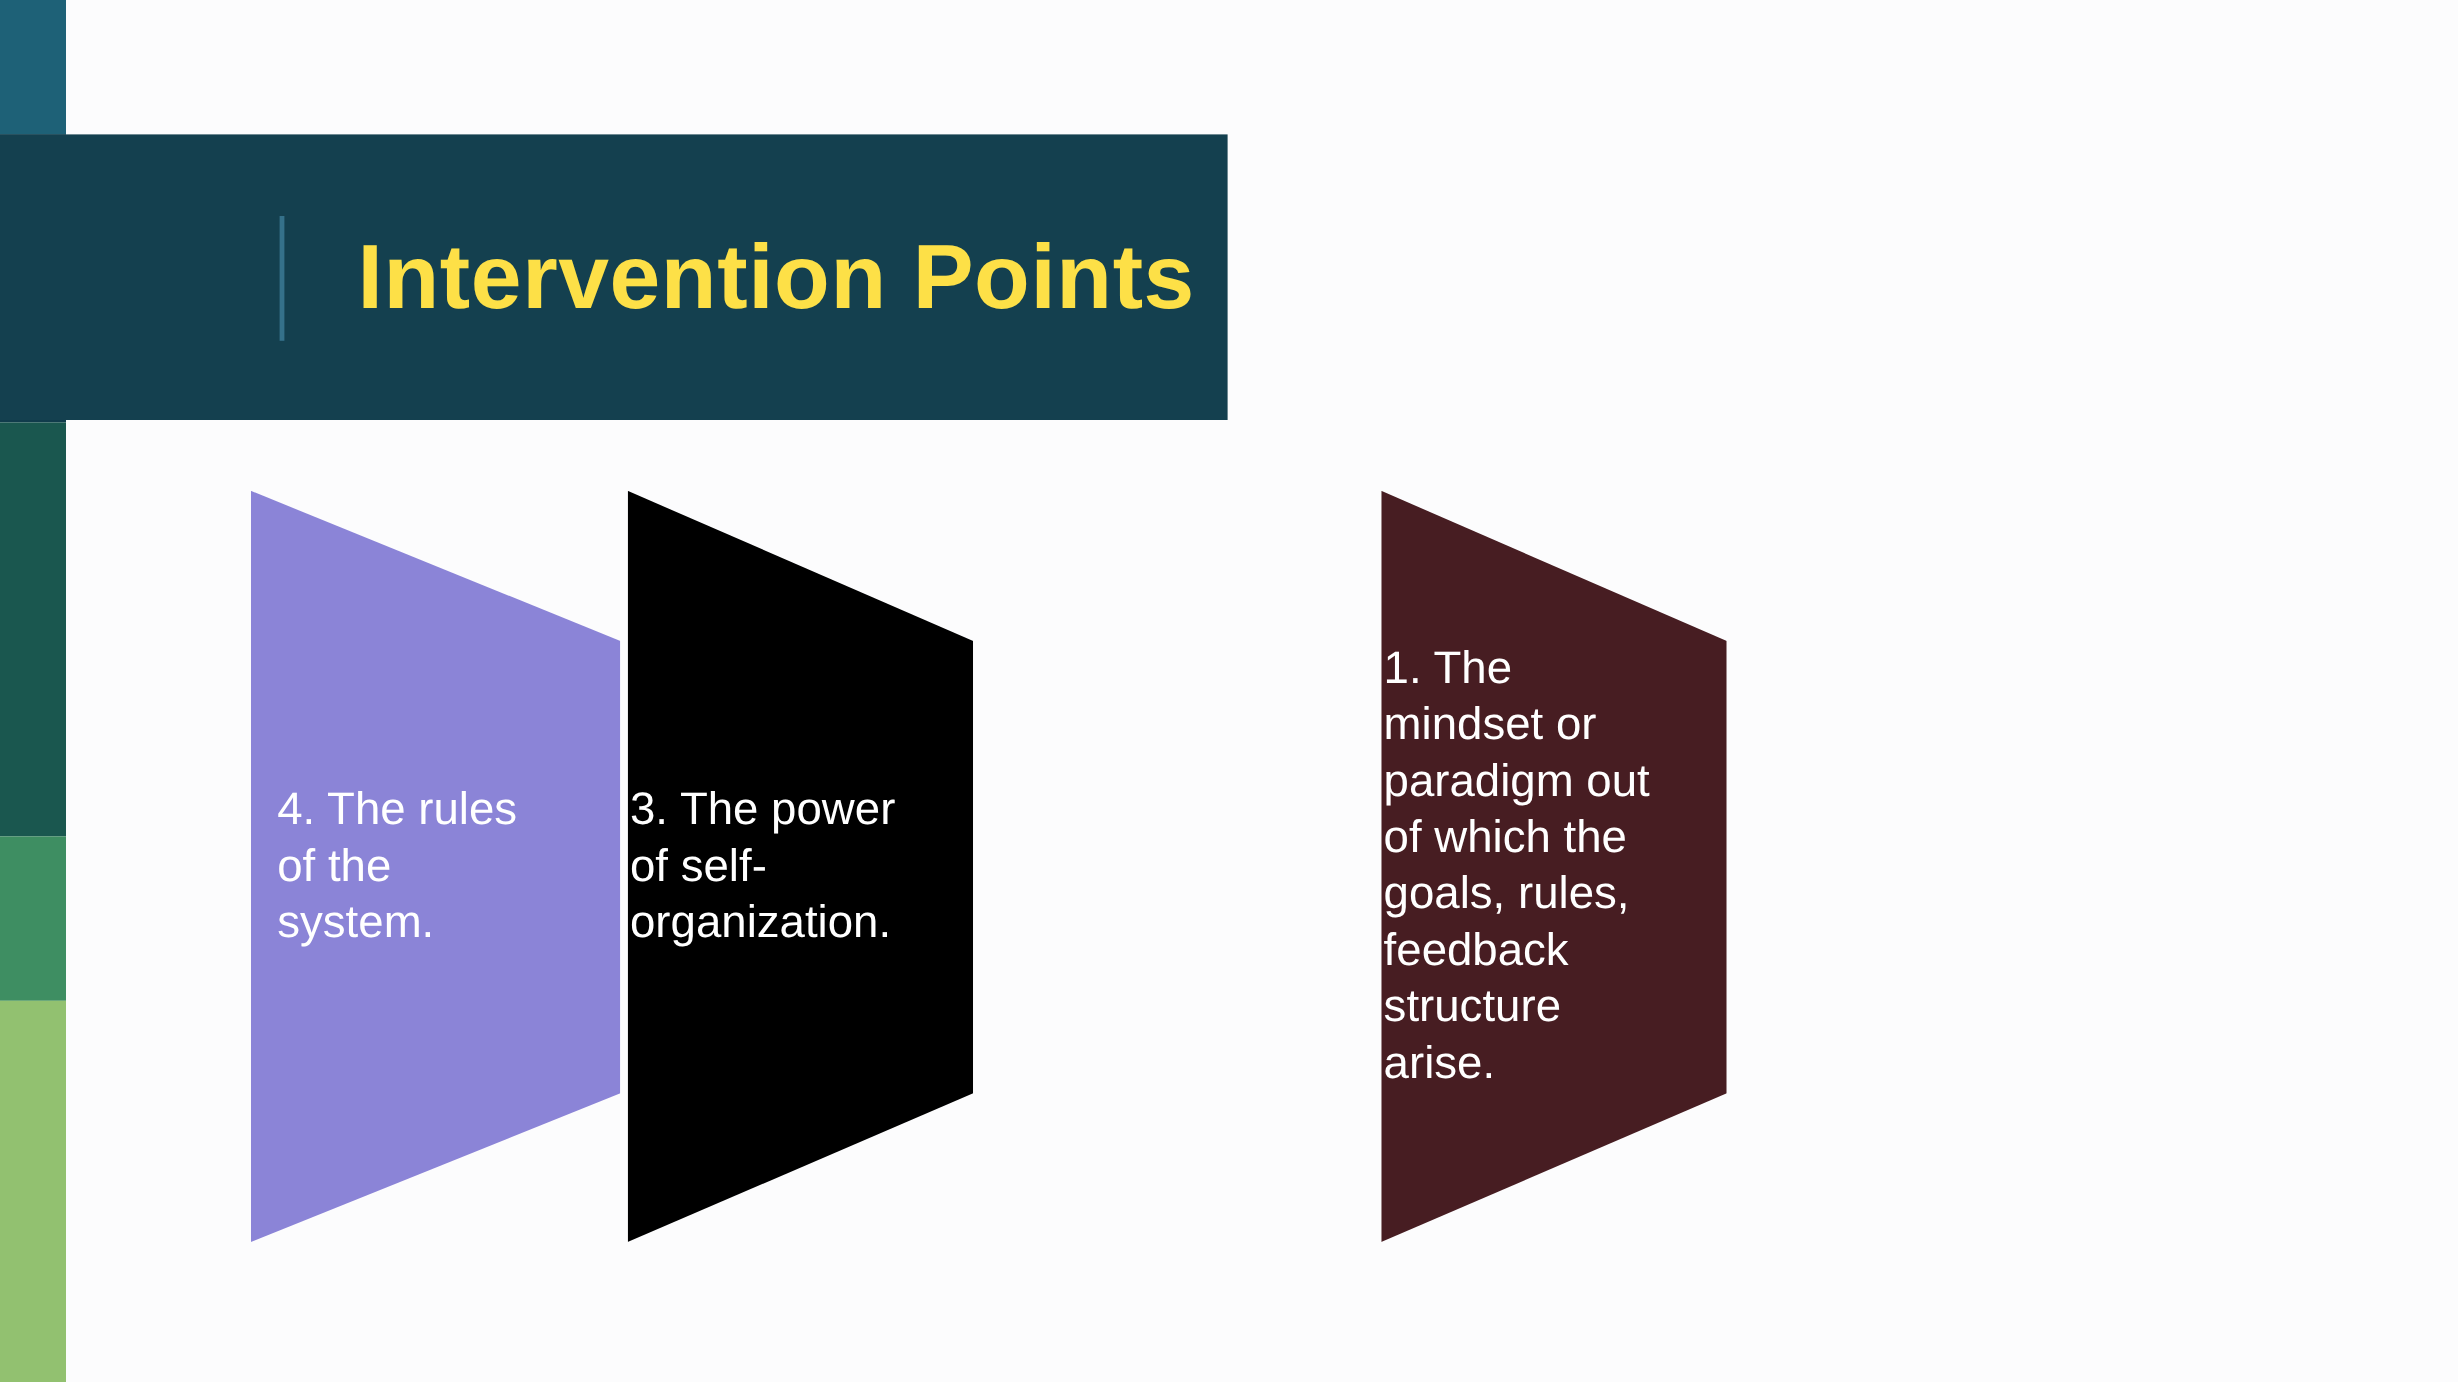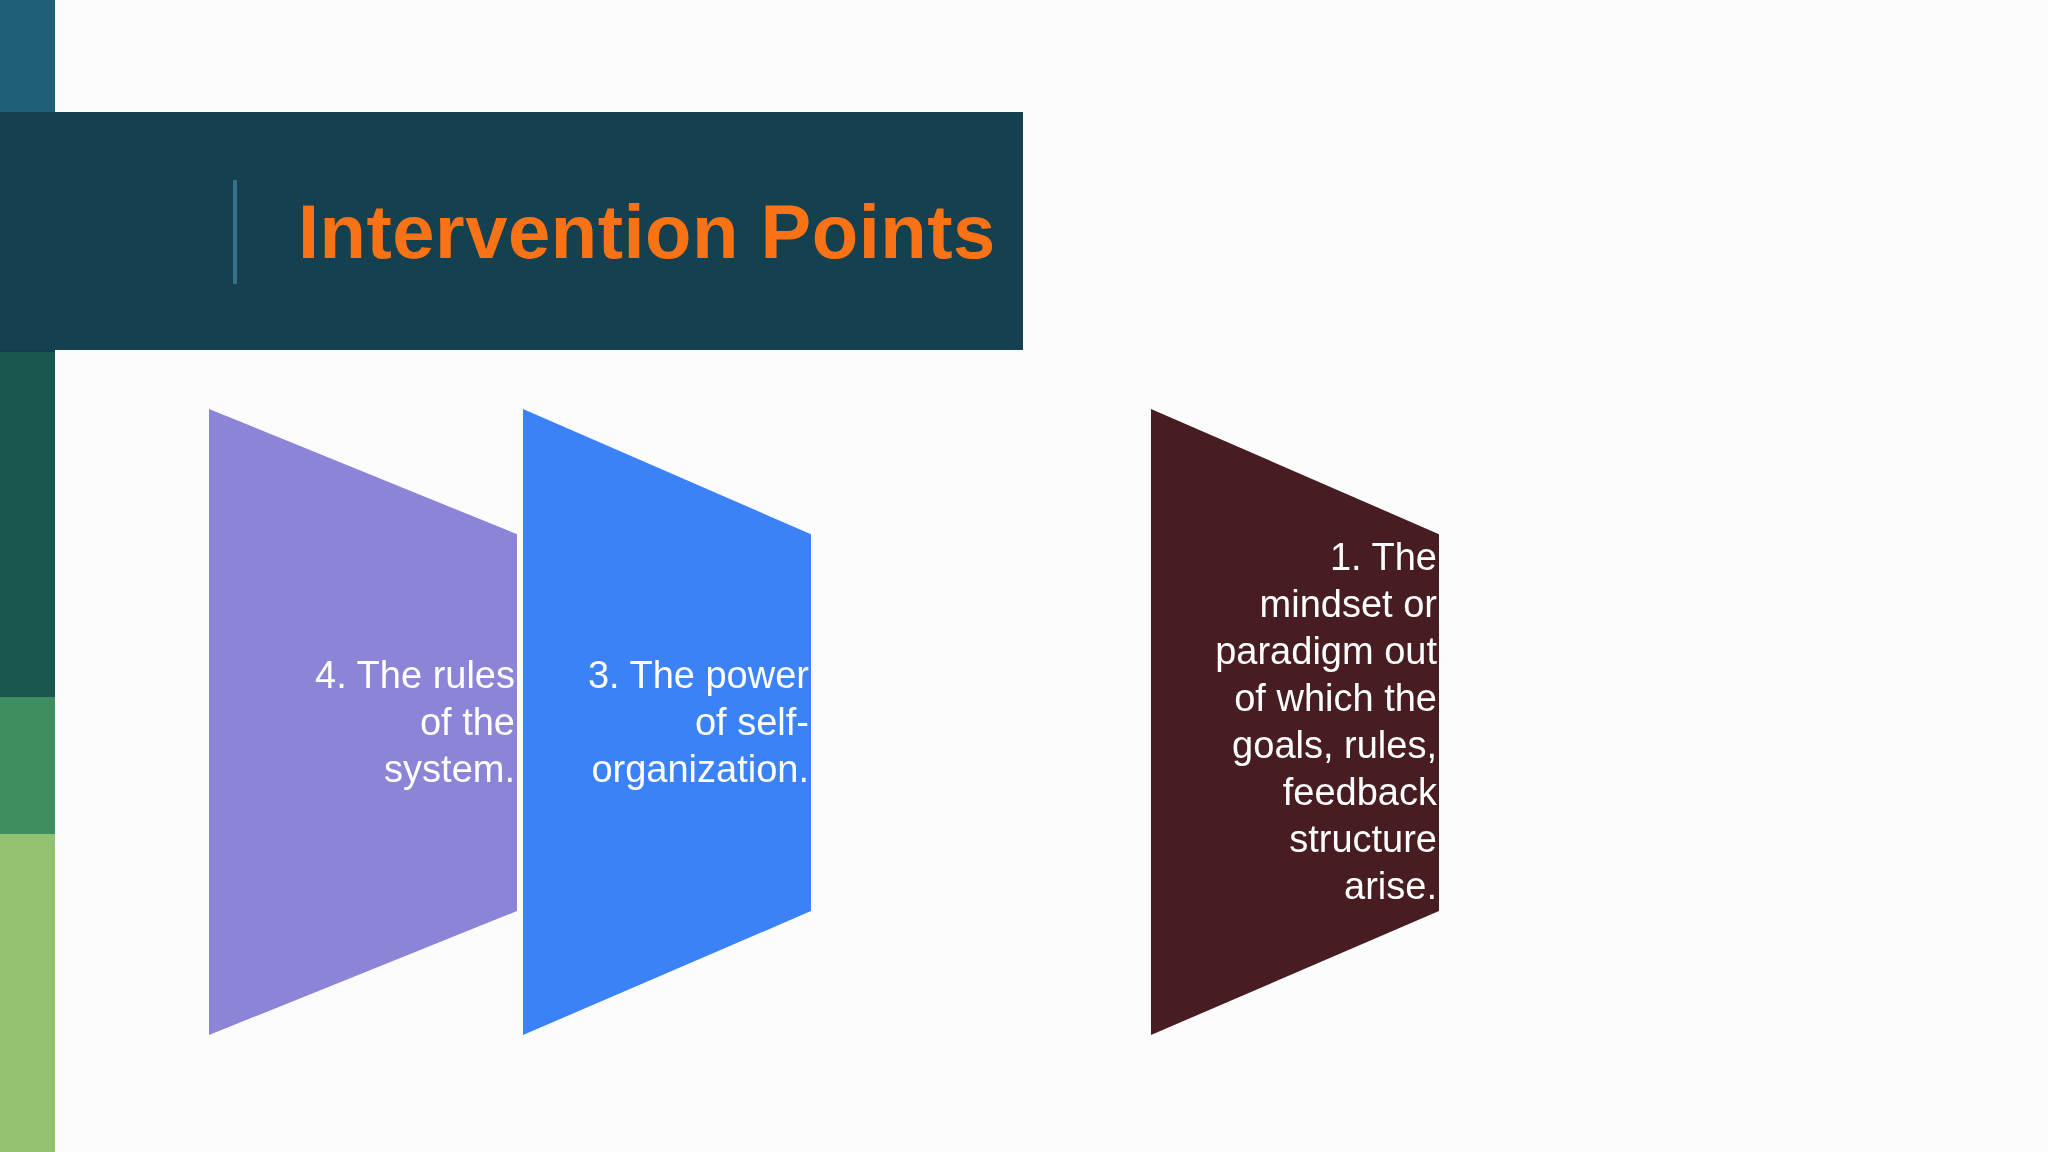--- a/index.html
+++ b/index.html
@@ -21,38 +21,38 @@
   .seg-5 { height: 318px; }
   
   .banner {
     position: absolute; left: 0; top: 112px;
     width: 1023px; height: 238px;
     display: flex; align-items: center;
   }
   .accent-line { position: absolute; left: 233px; top: 68px; width: 4px; height: 104px; }
   .title {
     margin: 0; padding-left: 298px;
-    color: #f97316; font-size: 76px; font-weight: 700; letter-spacing: 0.5px;
+    color: #fde047; font-size: 76px; font-weight: 700; letter-spacing: 0.5px;
     white-space: nowrap;
   }
   
   .steps { position: absolute; left: 0; top: 0; width: 2048px; height: 1152px; }
   .step {
     position: absolute; top: 409px; width: 288px; height: 626px;
     clip-path: polygon(0 0, 100% 20%, 100% 80.2%, 0 100%);
     display: flex; align-items: center; justify-content: center;
   }
   .step-pos-1 { left: 209px; }
   .step-pos-2 { left: 523px; }
   .step-pos-3 { left: 837px; }
   .step-pos-4 { left: 1151px; }
   .step-pos-5 { left: 1465px; }
   .step-text {
     width: 100%; padding: 0 2px;
-    text-align: right; color: #ffffff;
+    text-align: left; color: #ffffff;
     font-size: 38px; line-height: 47px;
     white-space: pre-line;
   }
 </style>
 </head>
 <body>
 
 <div class="stage" style="background-color: rgb(252, 252, 253);">
 
   <div class="sidebar">
@@ -67,21 +67,21 @@
     <div class="accent-line" style="background-color: rgb(53, 113, 138);"></div>
     <h1 class="title">Intervention Points</h1>
   </div>
 
   <div class="steps">
     <div class="step step-pos-1" style="background-color: rgb(139, 132, 215); padding-left: 20px;">
       <div class="step-text">4. The rules
 of the
 system.</div>
     </div>
-    <div class="step step-pos-2" style="background-color: #3b82f6;">
+    <div class="step step-pos-2" style="background-color: #000000;">
       <div class="step-text">3. The power
 of self-
 organization.</div>
     </div>
     <div class="step step-pos-4" style="background-color: rgb(71, 29, 34);">
       <div class="step-text">1. The
 mindset or
 paradigm out
 of which the
 goals, rules,

